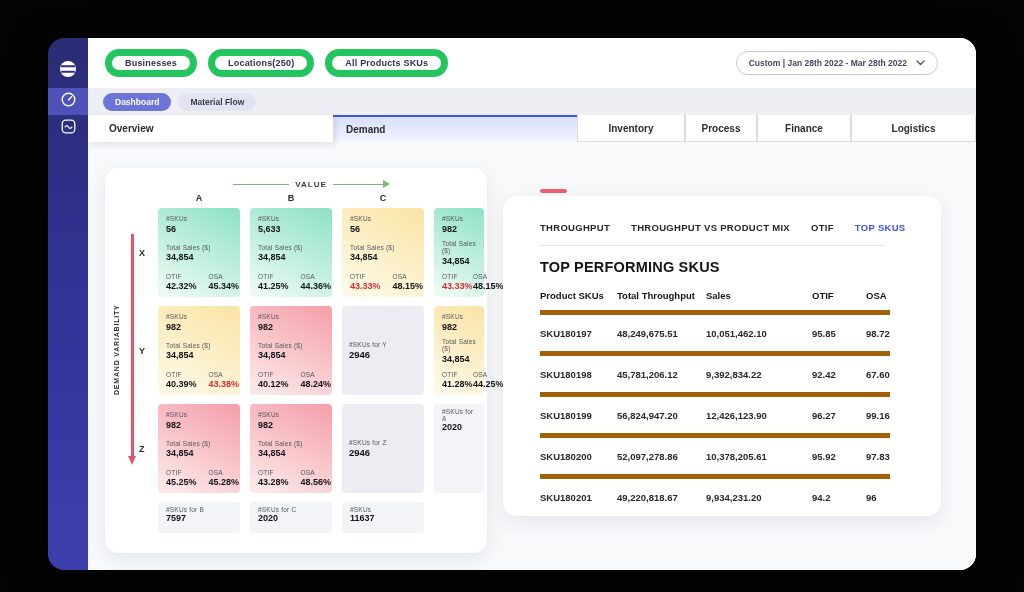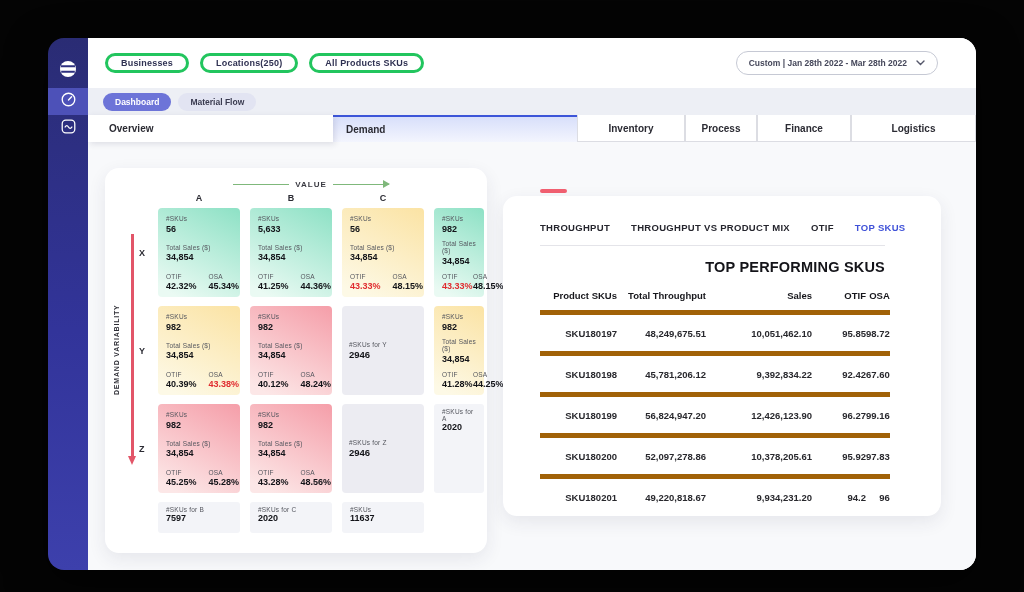--- a/index.html
+++ b/index.html
@@ -16,21 +16,21 @@
   .side-item { width:40px; height:27px; display:flex; align-items:center; justify-content:center; }
   .side-item.active { background:#4d51b8; }
   .side-item + .side-item { margin-top:0; }
 
   
   .main { flex:1; display:flex; flex-direction:column; background:#f8f9fb;
           border-radius:0 16px 16px 0; overflow:hidden; }
   .topbar { height:50px; background:#fff; display:flex; align-items:center;
             justify-content:space-between; padding:0 38px 0 17px; }
   .filters { display:flex; gap:11px; }
-  .filter-pill { border:3px solid #22c55e; background:#fff; border-radius:14px; padding:2px 13px;
+  .filter-pill { border:7px solid #22c55e; background:#fff; border-radius:14px; padding:2px 13px;
                  font-size:9px; font-weight:bold; color:#2f3152; letter-spacing:.2px; cursor:pointer;
                  font-family:inherit; }
   .date-pill { border:1px solid #c6c9d4; background:#fff; border-radius:13px; padding:6px 12px;
                font-size:8.5px; font-weight:bold; color:#45475a; display:flex; align-items:center; gap:9px;
                cursor:pointer; font-family:inherit; }
 
   .subnav { height:27px; background:#edeff5; display:flex; align-items:center; padding-left:15px; gap:7px; }
   .pill { font-size:8.5px; font-weight:bold; border-radius:9px; padding:4px 12px; border:none;
           cursor:pointer; font-family:inherit; }
   .pill.active { background:#6d74d8; color:#fff; }
@@ -88,21 +88,21 @@
            justify-content:center; padding:0 7px; }
   .scell .val { font-size:9.5px; }
   .fcell { background:#f3f4f8; border-radius:3px; padding:4px 8px; }
   .fcell .val { margin-top:0; }
 
   
   .red-dash { position:absolute; left:452px; top:47px; width:27px; height:4px;
               border-radius:2px; background:#f26071; }
   .report-card { position:absolute; left:415px; top:54px; width:438px; height:320px; background:#fff;
                  border-radius:14px; box-shadow:0 6px 18px rgba(40,40,80,.09);
-                 padding:26px 56px 0 37px;text-align:right; }
+                 padding:26px 56px 0 37px; }
   .report-tabs { display:flex; gap:21px; align-items:center; }
   .rtab { font-size:9.5px; font-weight:bold; color:#26262e; letter-spacing:.3px;
           white-space:nowrap; cursor:pointer; }
   .rtab.active { color:#3f51d8; }
   .report-divider { height:1px; background:#e4e4e9; margin-top:12px; }
   .report-title { margin-top:13px; font-size:14.5px; font-weight:bold; color:#141419; letter-spacing:.2px; }
   .sku-table { margin-top:5px; display:grid; grid-template-columns:77px 89px 106px 54px 1fr; }
   .th { font-size:9.5px; font-weight:bold; color:#17171c; padding:10px 0 9px; }
   .td { font-size:9.5px; font-weight:bold; color:#28282d; padding:13px 0 12px;
         border-top:5px solid #a16207; }

